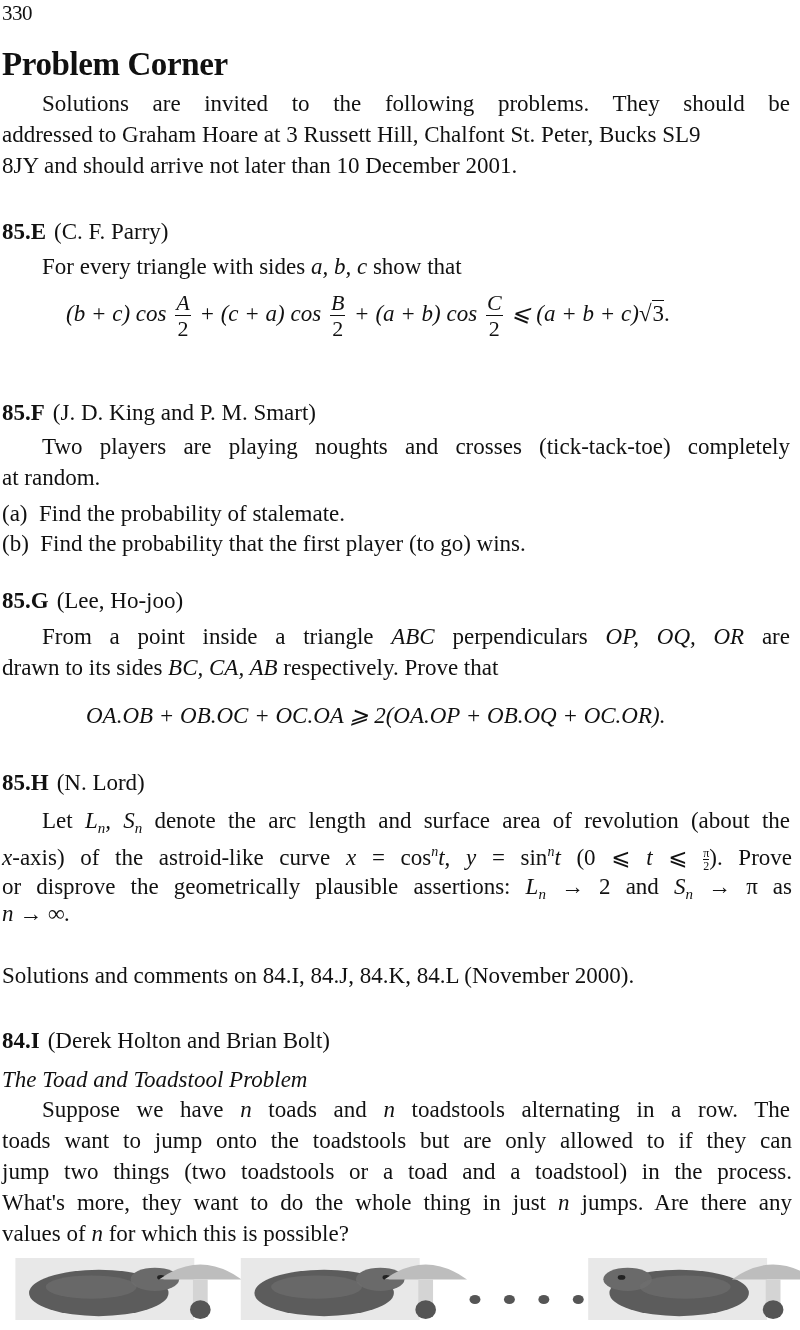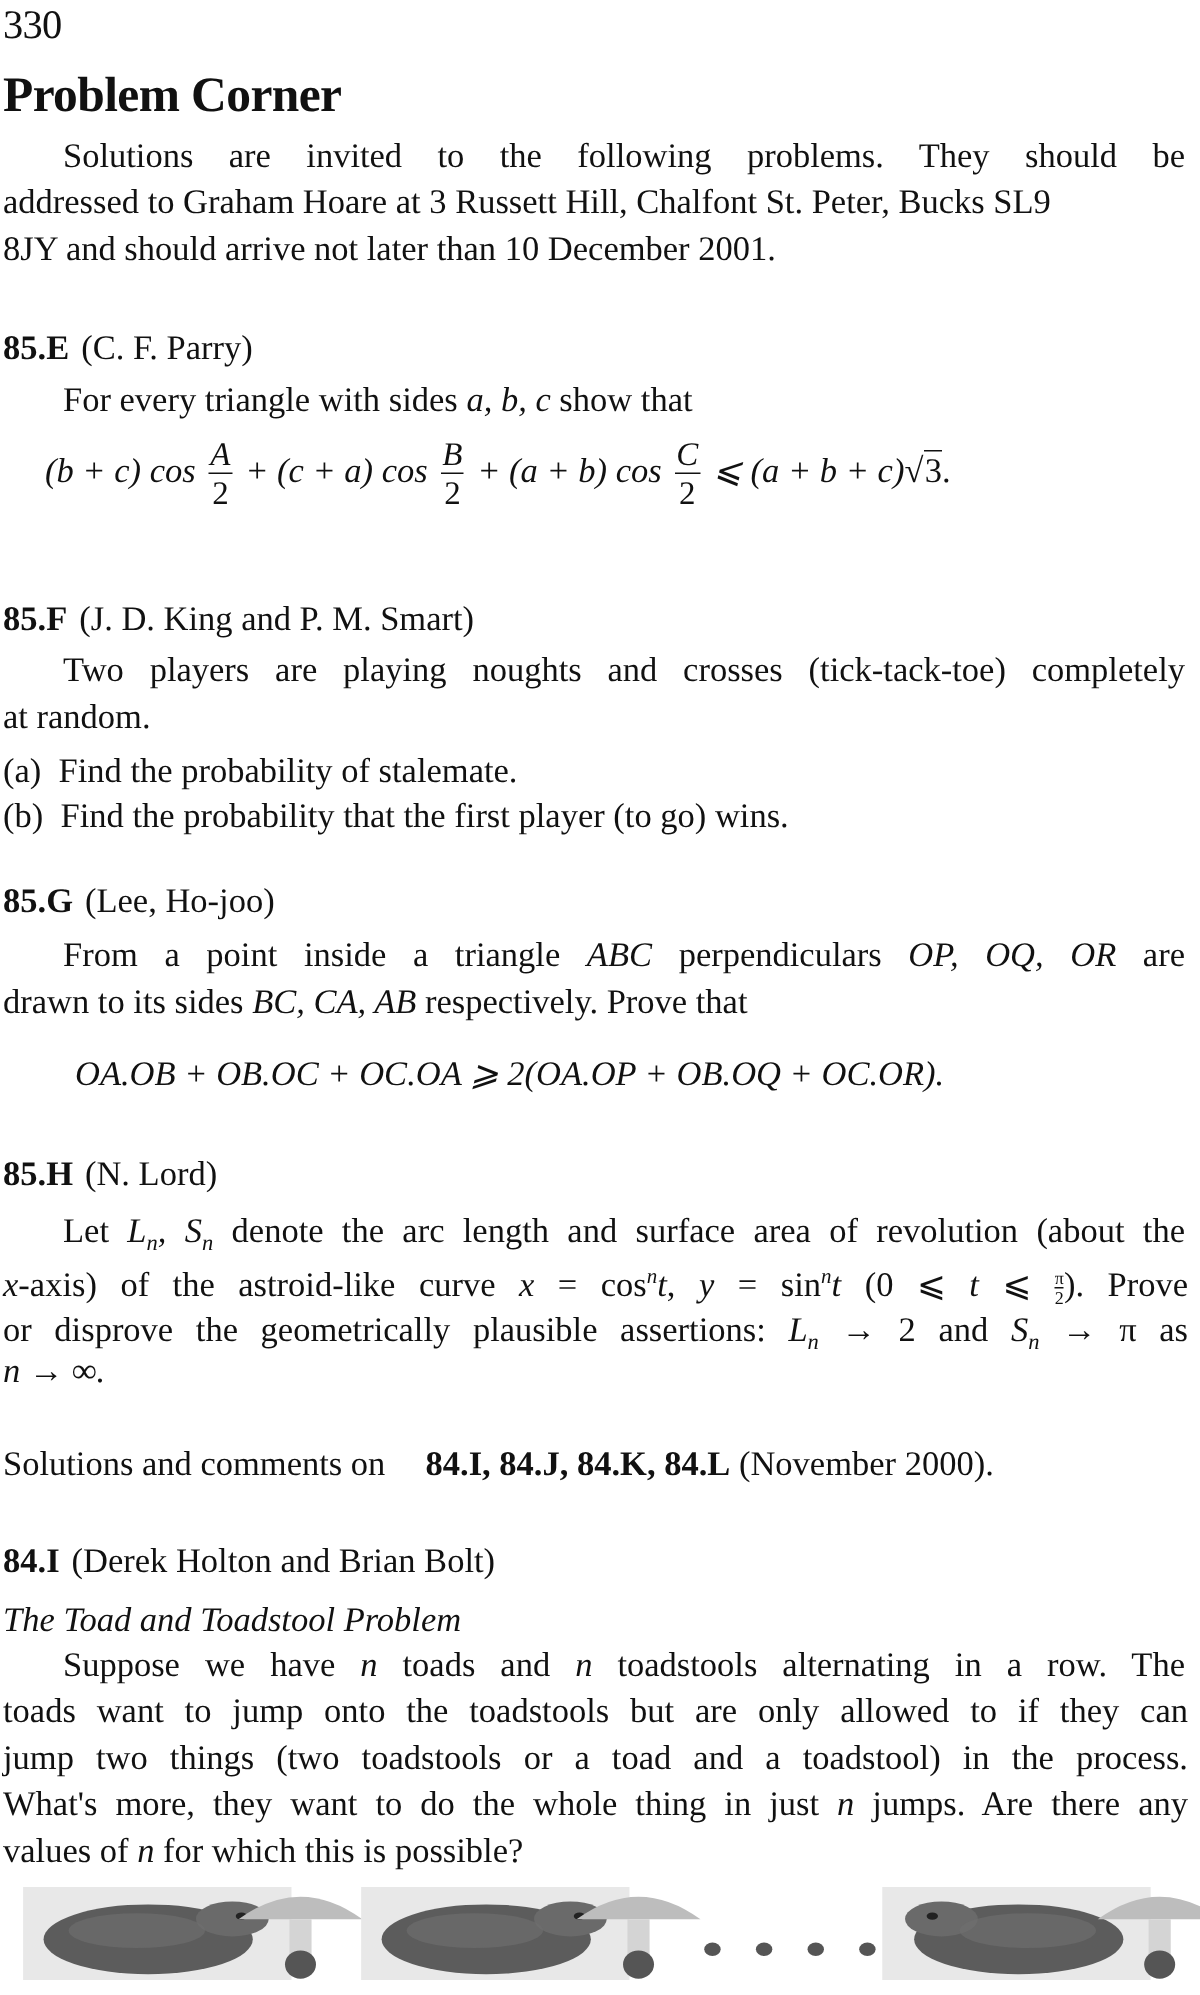--- a/index.html
+++ b/index.html
@@ -3,33 +3,33 @@
   <meta charset="utf-8">
   <style>
     html, body { margin: 0; padding: 0; background: #ffffff; }
     body {
       width: 800px; height: 1330px; position: relative; overflow: hidden;
       font-family: "Liberation Serif", "DejaVu Serif", serif;
       color: #111;
       font-size: 23px;
     }
     .abs { position: absolute; }
-    .running-head { top: 0px; left: 0; width: 800px; height: 30px; font-size: 27px; }
+    .running-head { top: 0px; left: 0; width: 800px; height: 30px; font-size: 21px; }
     .page-num { position: absolute; left: 2px; top: 1px; letter-spacing: -0.5px; }
     .journal { position: absolute; right: 4px; top: 1px; letter-spacing: -0.3px; }
     h1.title {
       position: absolute; top: 46px; left: 2px; margin: 0;
       font-size: 33px; font-weight: bold; letter-spacing: -0.4px;
     }
     .line { position: absolute; left: 2px; white-space: nowrap; line-height: 31px; }
-    b { font-weight: bold; margin-left: 21px; }
+    b { font-weight: normal; }
     i, .it { font-style: italic; }
     .heading { position: absolute; left: 2px; white-space: nowrap; }
     .heading .num { font-weight: bold; margin-right: 8px; }
-    .eq { position: absolute; white-space: nowrap; }
+    .eq { position: absolute; white-space: nowrap; margin-left: 36px; }
     .frac { display: inline-block; vertical-align: middle; text-align: center; margin: 0 3px; line-height: 1; }
     .frac .top { display: block; font-style: italic; border-bottom: 1.5px solid #111; padding: 0 1px 1px; font-size: 22px; }
     .frac .bot { display: block; padding-top: 2px; font-size: 22px; }
     .sqrt { border-top: 1.5px solid #111; padding-left: 1px; }
     .sup { font-size: 14px; vertical-align: 9px; font-style: italic; }
     .sub { font-size: 15px; vertical-align: -5px; font-style: italic; }
     .smallfrac { display: inline-block; vertical-align: middle; font-size: 12px; line-height: 1; text-align: center; }
     .smallfrac span { display: block; }
     .smallfrac .t { border-bottom: 1px solid #111; }
     .strip { position: absolute; top: 1260px; left: 0; width: 800px; height: 70px; }

